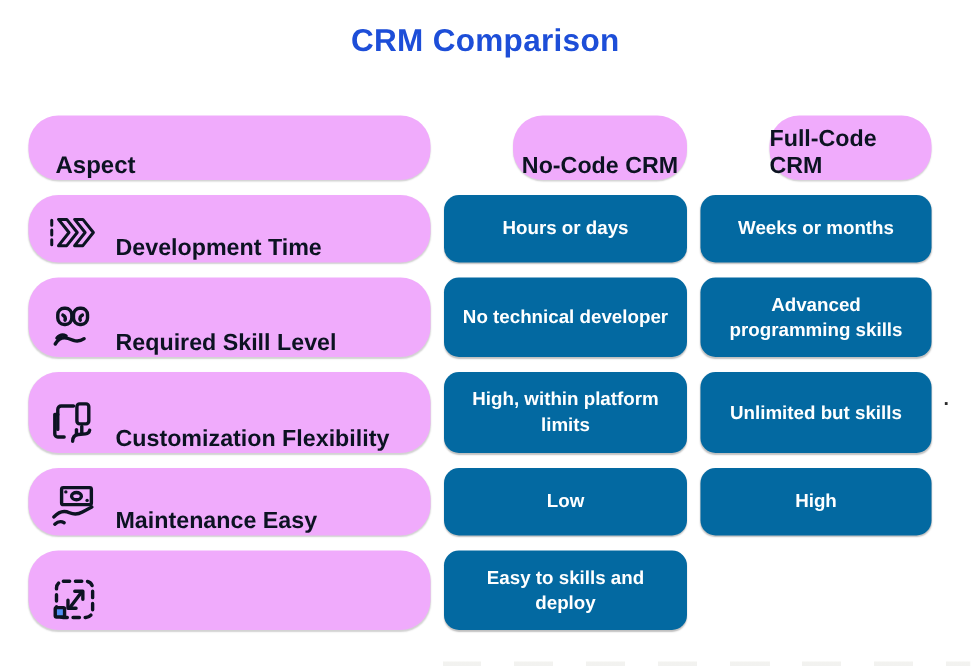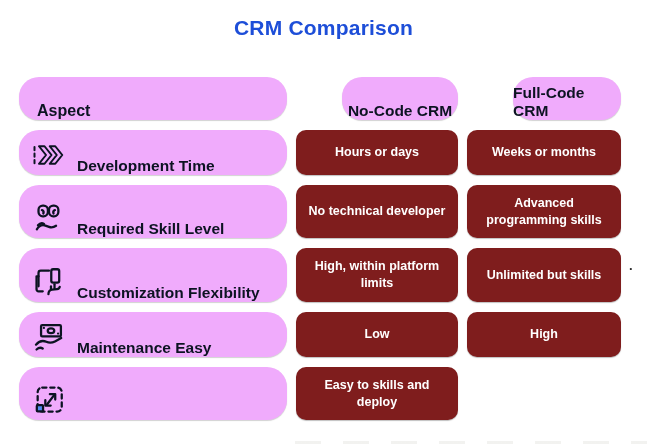--- a/index.html
+++ b/index.html
@@ -28,21 +28,21 @@
   }
   .hdr-aspect{padding-left:18px;font-size:16px;}
   .hdr-col{justify-content:center;font-size:15.5px;margin-left:46px;}
   .aspect-cell{padding-left:10px;font-size:15.5px;}
   .icon-box{
     width:40px;height:40px;flex:0 0 40px;
     display:flex;align-items:center;justify-content:center;margin-right:8px;
   }
   .icon-box svg{stroke:#0c1322;fill:none;stroke-width:1.6;stroke-linecap:round;stroke-linejoin:round;}
   .cell-black{
-    background:#7f1d1d;border-radius:10px;color:#ffffff;
+    background:#0369a1;border-radius:10px;color:#ffffff;
     display:flex;align-items:center;justify-content:center;
     text-align:center;font-size:12.5px;font-weight:bold;line-height:1.35;
     padding:0 8px;box-shadow:0 1px 1px rgba(0,0,0,.25);
   }
   .stray-dot{
     position:absolute;left:629px;top:258px;color:#2b2b2b;font-size:13px;font-weight:bold;
   }
   .cutoff-artifact{
     position:absolute;left:295px;top:441px;width:352px;height:3px;
     background:repeating-linear-gradient(90deg,#efefec 0 26px,#ffffff 26px 48px);

